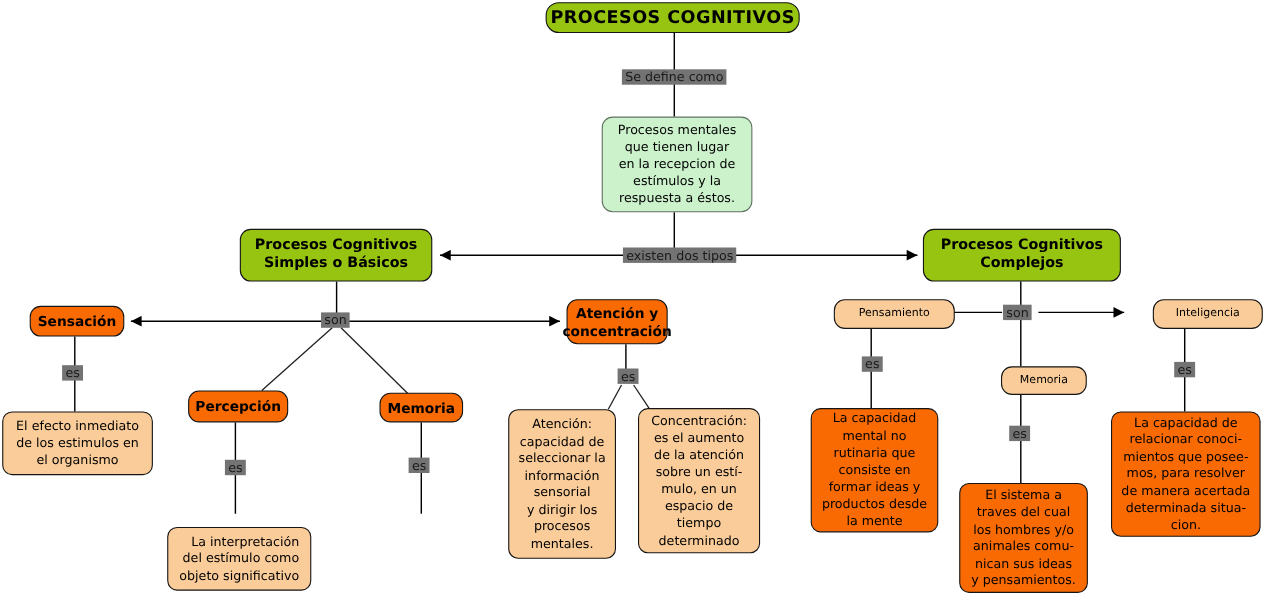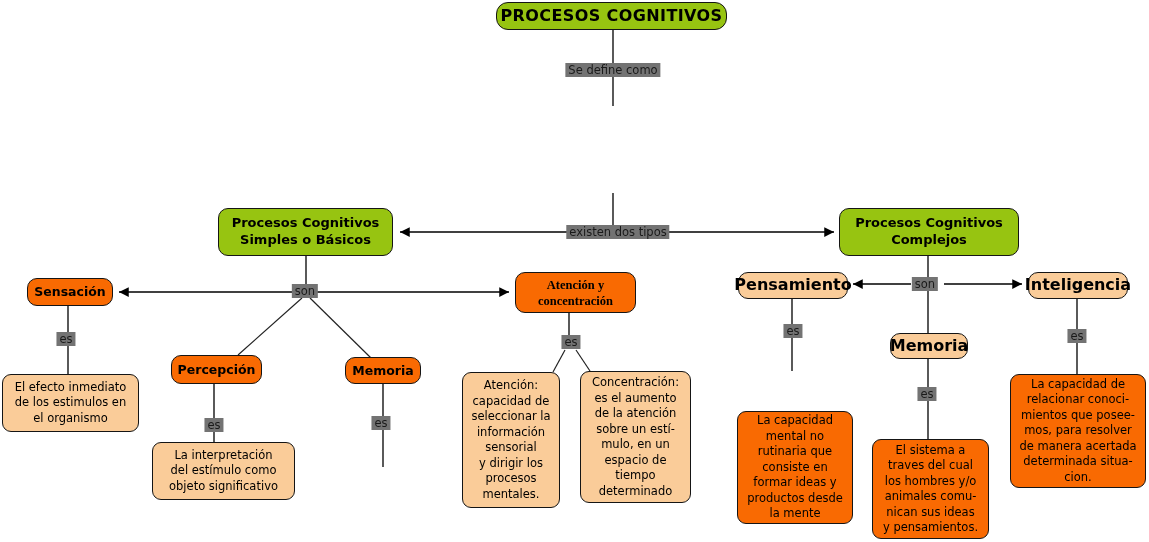--- a/index.html
+++ b/index.html
@@ -49,22 +49,23 @@
     font-size: 11.5px;
     line-height: 15.5px;
   }
   .orange-node {
     background: var(--color-orange, #f96a02);
     font-weight: bold;
     font-size: 12.5px;
   }
   .peach-node {
     background: var(--color-peach, #facc99);
-    font-weight: bold;
-    font-size: 16px;
+    font-weight: normal;
+    font-size: 10px;
+    margin-left: 20px;
   }
   .peach-def {
     background: var(--color-peach, #facc99);
     font-size: 11.5px;
     line-height: 15.5px;
     border-radius: 9px;
   }
   .orange-def {
     background: var(--color-orange, #f96a02);
     font-size: 11.5px;
@@ -111,41 +112,46 @@
     <line x1="792" y1="299" x2="792" y2="371" stroke="#000" stroke-width="1.3"></line>
     <line x1="928" y1="256" x2="928" y2="333" stroke="#000" stroke-width="1.3"></line>
     <line x1="911" y1="284" x2="853" y2="284" stroke="#000" stroke-width="1.3" marker-end="url(#arrow)"></line>
     <line x1="944" y1="284" x2="1022" y2="284" stroke="#000" stroke-width="1.3" marker-end="url(#arrow)"></line>
     <line x1="928" y1="359" x2="928" y2="439" stroke="#000" stroke-width="1.3"></line>
     <line x1="1077" y1="299" x2="1077" y2="374" stroke="#000" stroke-width="1.3"></line>
   </svg>
 
   <div class="node title-node" style="left:496px; top:2px; width:231px; height:28px;">PROCESOS COGNITIVOS</div>
 
+  <div class="node palegreen-node" style="left:547px; top:106px; width:137px; height:87px;">Procesos mentales
+que tienen lugar
+en la recepcion de
+estímulos y la
+respuesta a éstos.</div>
 
   <div class="node green-node" style="left:218px; top:208px; width:175px; height:48px;">Procesos Cognitivos
 Simples o Básicos</div>
 
   <div class="node green-node" style="left:839px; top:208px; width:180px; height:48px;">Procesos Cognitivos
 Complejos</div>
 
   <div class="node orange-node" style="left:27px; top:278px; width:86px; height:28px;">Sensación</div>
 
   <div class="node orange-node" style="left:171px; top:355px; width:91px; height:29px;">Percepción</div>
 
   <div class="node orange-node" style="left:345px; top:357px; width:76px; height:27px;">Memoria</div>
 
-  <div class="node orange-node" style="left:515px; top:272px; width:121px; height:41px;font-family:Liberation Serif, serif;">Atención y
+  <div class="node orange-node" style="left:515px; top:272px; width:92px; height:41px;">Atención y
 concentración</div>
 
   <div class="node peach-def" style="left:2px; top:374px; width:137px; height:58px;">El efecto inmediato
 de los estimulos en
 el organismo</div>
 
-  <div class="node peach-def" style="left:152px; top:442px; width:143px; height:58px;">La interpretación
+  <div class="node peach-def" style="left:152px; top:479px; width:131px; height:58px;text-align:right;">La interpretación
 del estímulo como
 objeto significativo</div>
 
 
   <div class="node peach-def" style="left:462px; top:372px; width:98px; height:136px;">Atención:
 capacidad de
 seleccionar la
 información
 sensorial
 y dirigir los
@@ -160,21 +166,21 @@
 espacio de
 tiempo
 determinado</div>
 
   <div class="node peach-node" style="left:738px; top:272px; width:110px; height:27px;">Pensamiento</div>
 
   <div class="node peach-node" style="left:890px; top:333px; width:78px; height:26px;">Memoria</div>
 
   <div class="node peach-node" style="left:1028px; top:272px; width:100px; height:27px;">Inteligencia</div>
 
-  <div class="node orange-def" style="left:737px; top:371px; width:116px; height:113px;margin-top:40px;">La capacidad
+  <div class="node orange-def" style="left:737px; top:371px; width:116px; height:113px;">La capacidad
 mental no
 rutinaria que
 consiste en
 formar ideas y
 productos desde
 la mente</div>
 
   <div class="node orange-def" style="left:1010px; top:374px; width:136px; height:114px;">La capacidad de
 relacionar conoci-
 mientos que posee-

